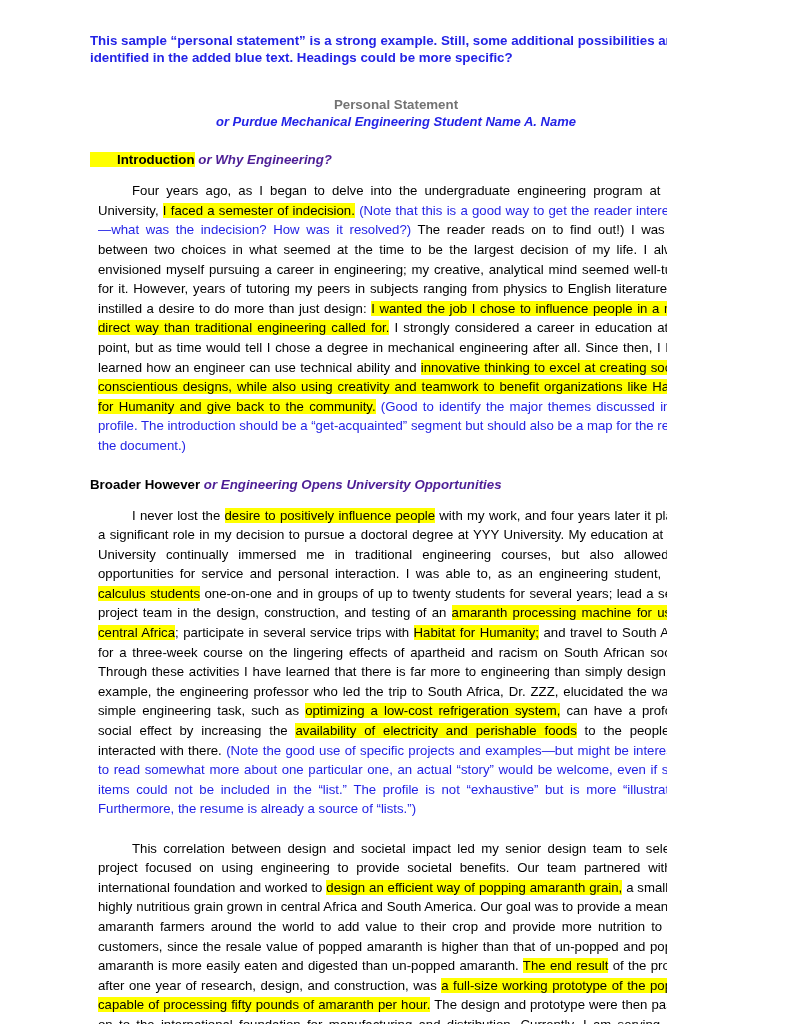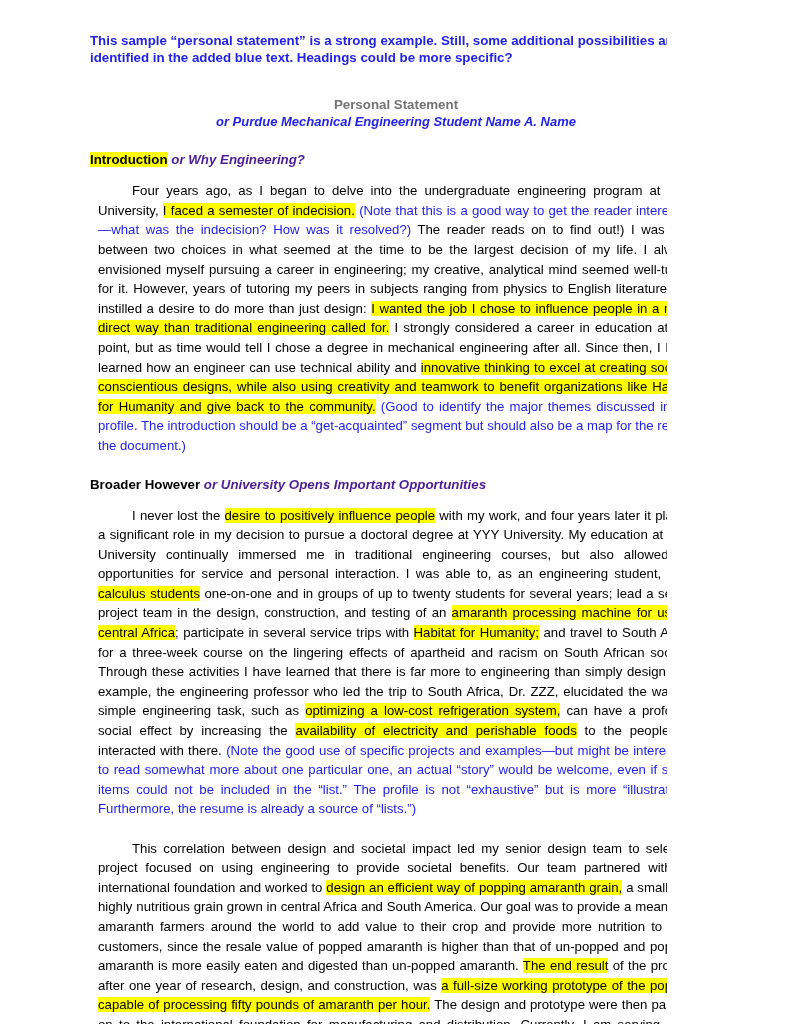--- a/index.html
+++ b/index.html
@@ -62,20 +62,21 @@
     line-height: 17px;
     margin-top: 20px;
     text-align: left;
   }
   .heading .h-main {
     font-weight: bold;
     color: #000000;
   }
   .heading .h-main.hl {
     background: #ffff00;
+    padding-left: 27px;
   }
   .heading .h-alt {
     font-weight: bold;
     font-style: italic;
     color: #4c1d95;
   }
 
   
   p.body {
     font-size: 13.2px;
@@ -103,19 +104,19 @@
     <div class="top-note">This sample “personal statement” is a strong example. Still, some additional possibilities are identified in the added blue text. Headings could be more specific?</div>
 
     <div class="title-block">
       <div class="doc-title">Personal Statement</div>
       <div class="doc-subtitle">or Purdue Mechanical Engineering Student Name A. Name</div>
     </div>
 
     <div id="sections">
         <div class="heading"><span class="h-main hl">Introduction</span> <span class="h-alt">or Why Engineering?</span></div>
         <p class="body first"><span>Four years ago, as I began to delve into the undergraduate engineering program at XXX University, </span><span class="hl">I faced a semester of indecision.</span><span> </span><span class="blue">(Note that this is a good way to get the reader interested—what was the indecision? How was it resolved?)</span><span> The reader reads on to find out!) I was torn between two choices in what seemed at the time to be the largest decision of my life.  I always envisioned myself pursuing a career in engineering; my creative, analytical mind seemed well-tuned for it.  However, years of tutoring my peers in subjects ranging from physics to English literature had instilled a desire to do more than just design: </span><span class="hl">I wanted the job I chose to influence people in a more direct way than traditional engineering called for.</span><span>  I strongly considered a career in education at this point, but as time would tell I chose a degree in mechanical engineering after all.  Since then, I have learned how an engineer can use technical ability and </span><span class="hl">innovative thinking to excel at creating socially conscientious designs, while also using creativity and teamwork to benefit organizations like Habitat for Humanity and give back to the community.</span><span> </span><span class="blue">(Good to identify the major themes discussed in the profile. The introduction should be a “get-acquainted” segment but should also be a map for the rest of the document.)</span></p>
-        <div class="heading"><span class="h-main">Broader However</span> <span class="h-alt">or University Opens Important Opportunities</span></div>
+        <div class="heading"><span class="h-main">Broader However</span> <span class="h-alt">or Engineering Opens University Opportunities</span></div>
         <p class="body first"><span>I never lost the </span><span class="hl">desire to positively influence people</span><span> with my work, and four years later it played a significant role in my decision to pursue a doctoral degree at YYY University.  My education at XXX University continually immersed me in traditional engineering courses, but also allowed for opportunities for service and personal interaction.  I was able to, as an engineering student, </span><span class="hl">tutor calculus students</span><span> one-on-one and in groups of up to twenty students for several years; lead a senior project team in the design, construction, and testing of an </span><span class="hl">amaranth processing machine for use in central Africa</span><span>; participate in several service trips with </span><span class="hl">Habitat for Humanity;</span><span> and travel to South Africa for a three-week course on the lingering effects of apartheid and racism on South African society.  Through these activities I have learned that there is far more to engineering than simply design.  For example, the engineering professor who led the trip to South Africa, Dr. ZZZ, elucidated the ways a simple engineering task, such as </span><span class="hl">optimizing a low-cost refrigeration system,</span><span> can have a profound social effect by increasing the </span><span class="hl">availability of electricity and perishable foods</span><span> to the people we interacted with there.  </span><span class="blue">(Note the good use of specific projects and examples—but might be interesting to read somewhat more about one particular one, an actual “story” would be welcome, even if some items could not be included in the “list.” The profile is not “exhaustive” but is more “illustrative.” Furthermore, the resume is already a source of “lists.”)</span></p>
         <p class="body"><span>This correlation between design and societal impact led my senior design team to select a project focused on using engineering to provide societal benefits.  Our team partnered with an international foundation and worked to </span><span class="hl">design an efficient way of popping amaranth grain,</span><span> a small and highly nutritious grain grown in central Africa and South America.  Our goal was to provide a means for amaranth farmers around the world to add value to their crop and provide more nutrition to their customers, since the resale value of popped amaranth is higher than that of un-popped and popped amaranth is more easily eaten and digested than un-popped amaranth.  </span><span class="hl">The end result</span><span> of the project, after one year of research, design, and construction, was </span><span class="hl">a full-size working prototype of the popper, capable of processing fifty pounds of amaranth per hour.</span><span>  The design and prototype were then passed on to the international foundation for manufacturing and distribution.  Currently, I am serving as a volunteer on a team in YYY</span></p>
       </div>
 
   </div>
 </div>
 
 </body></html>

